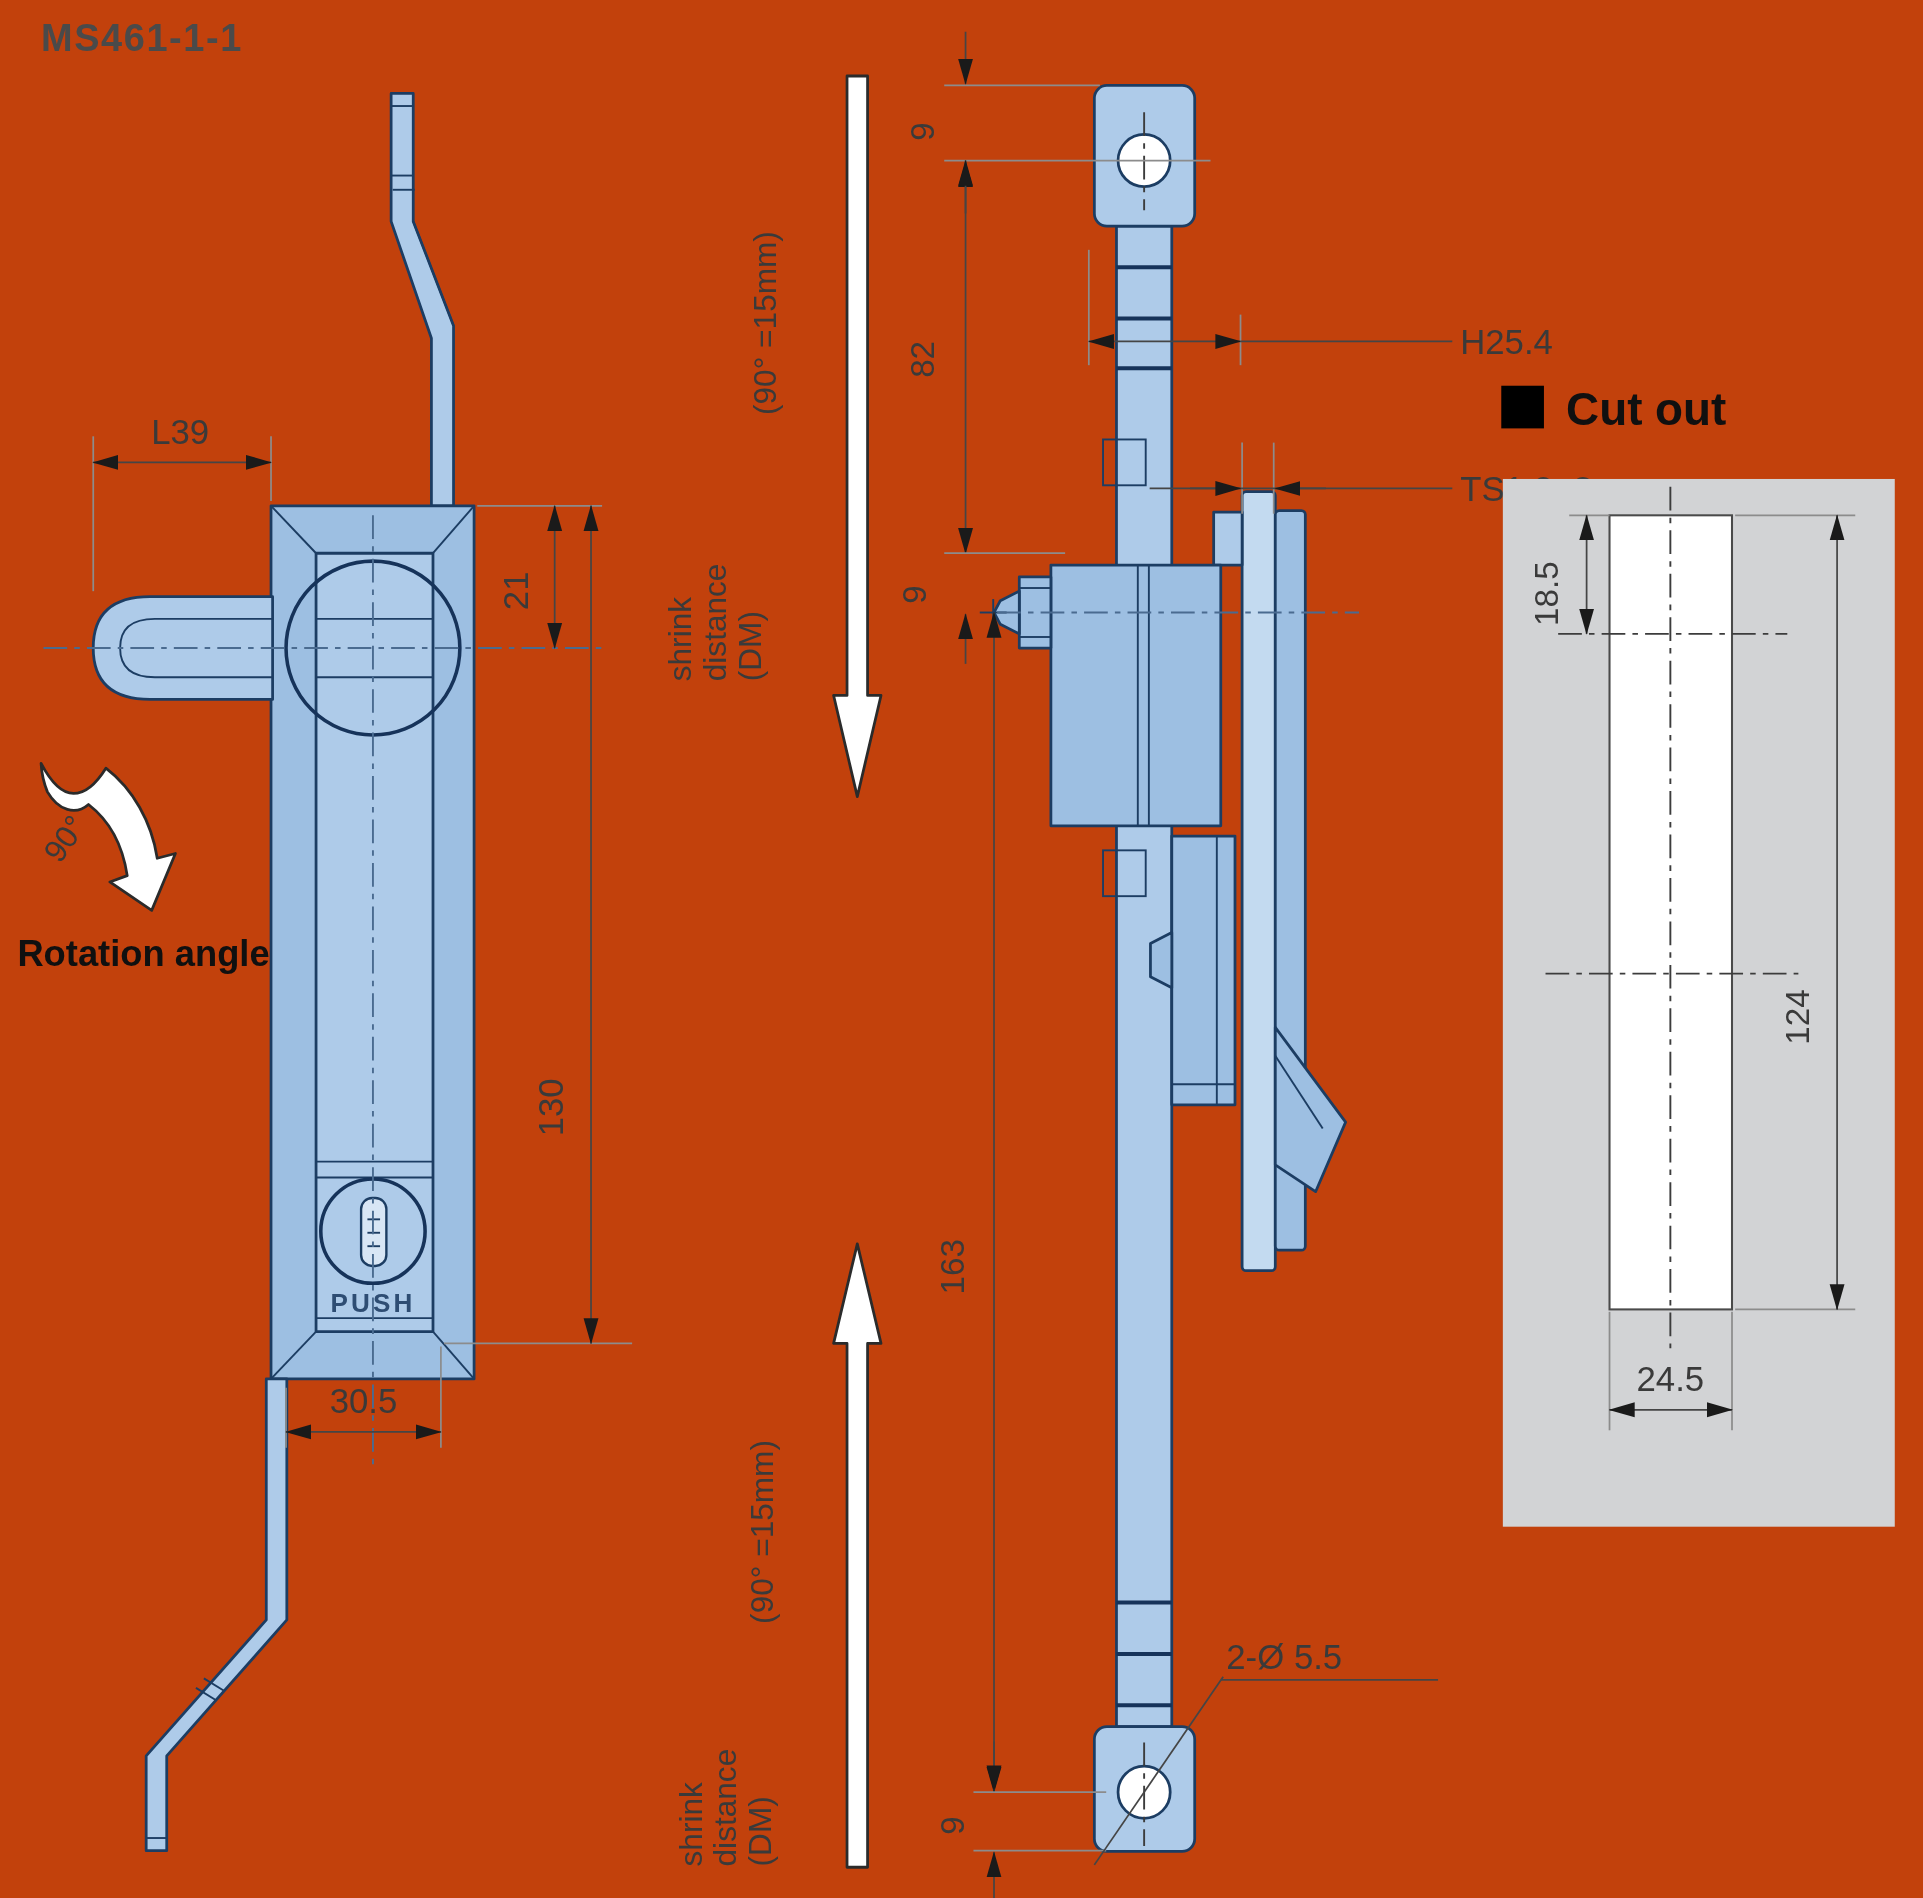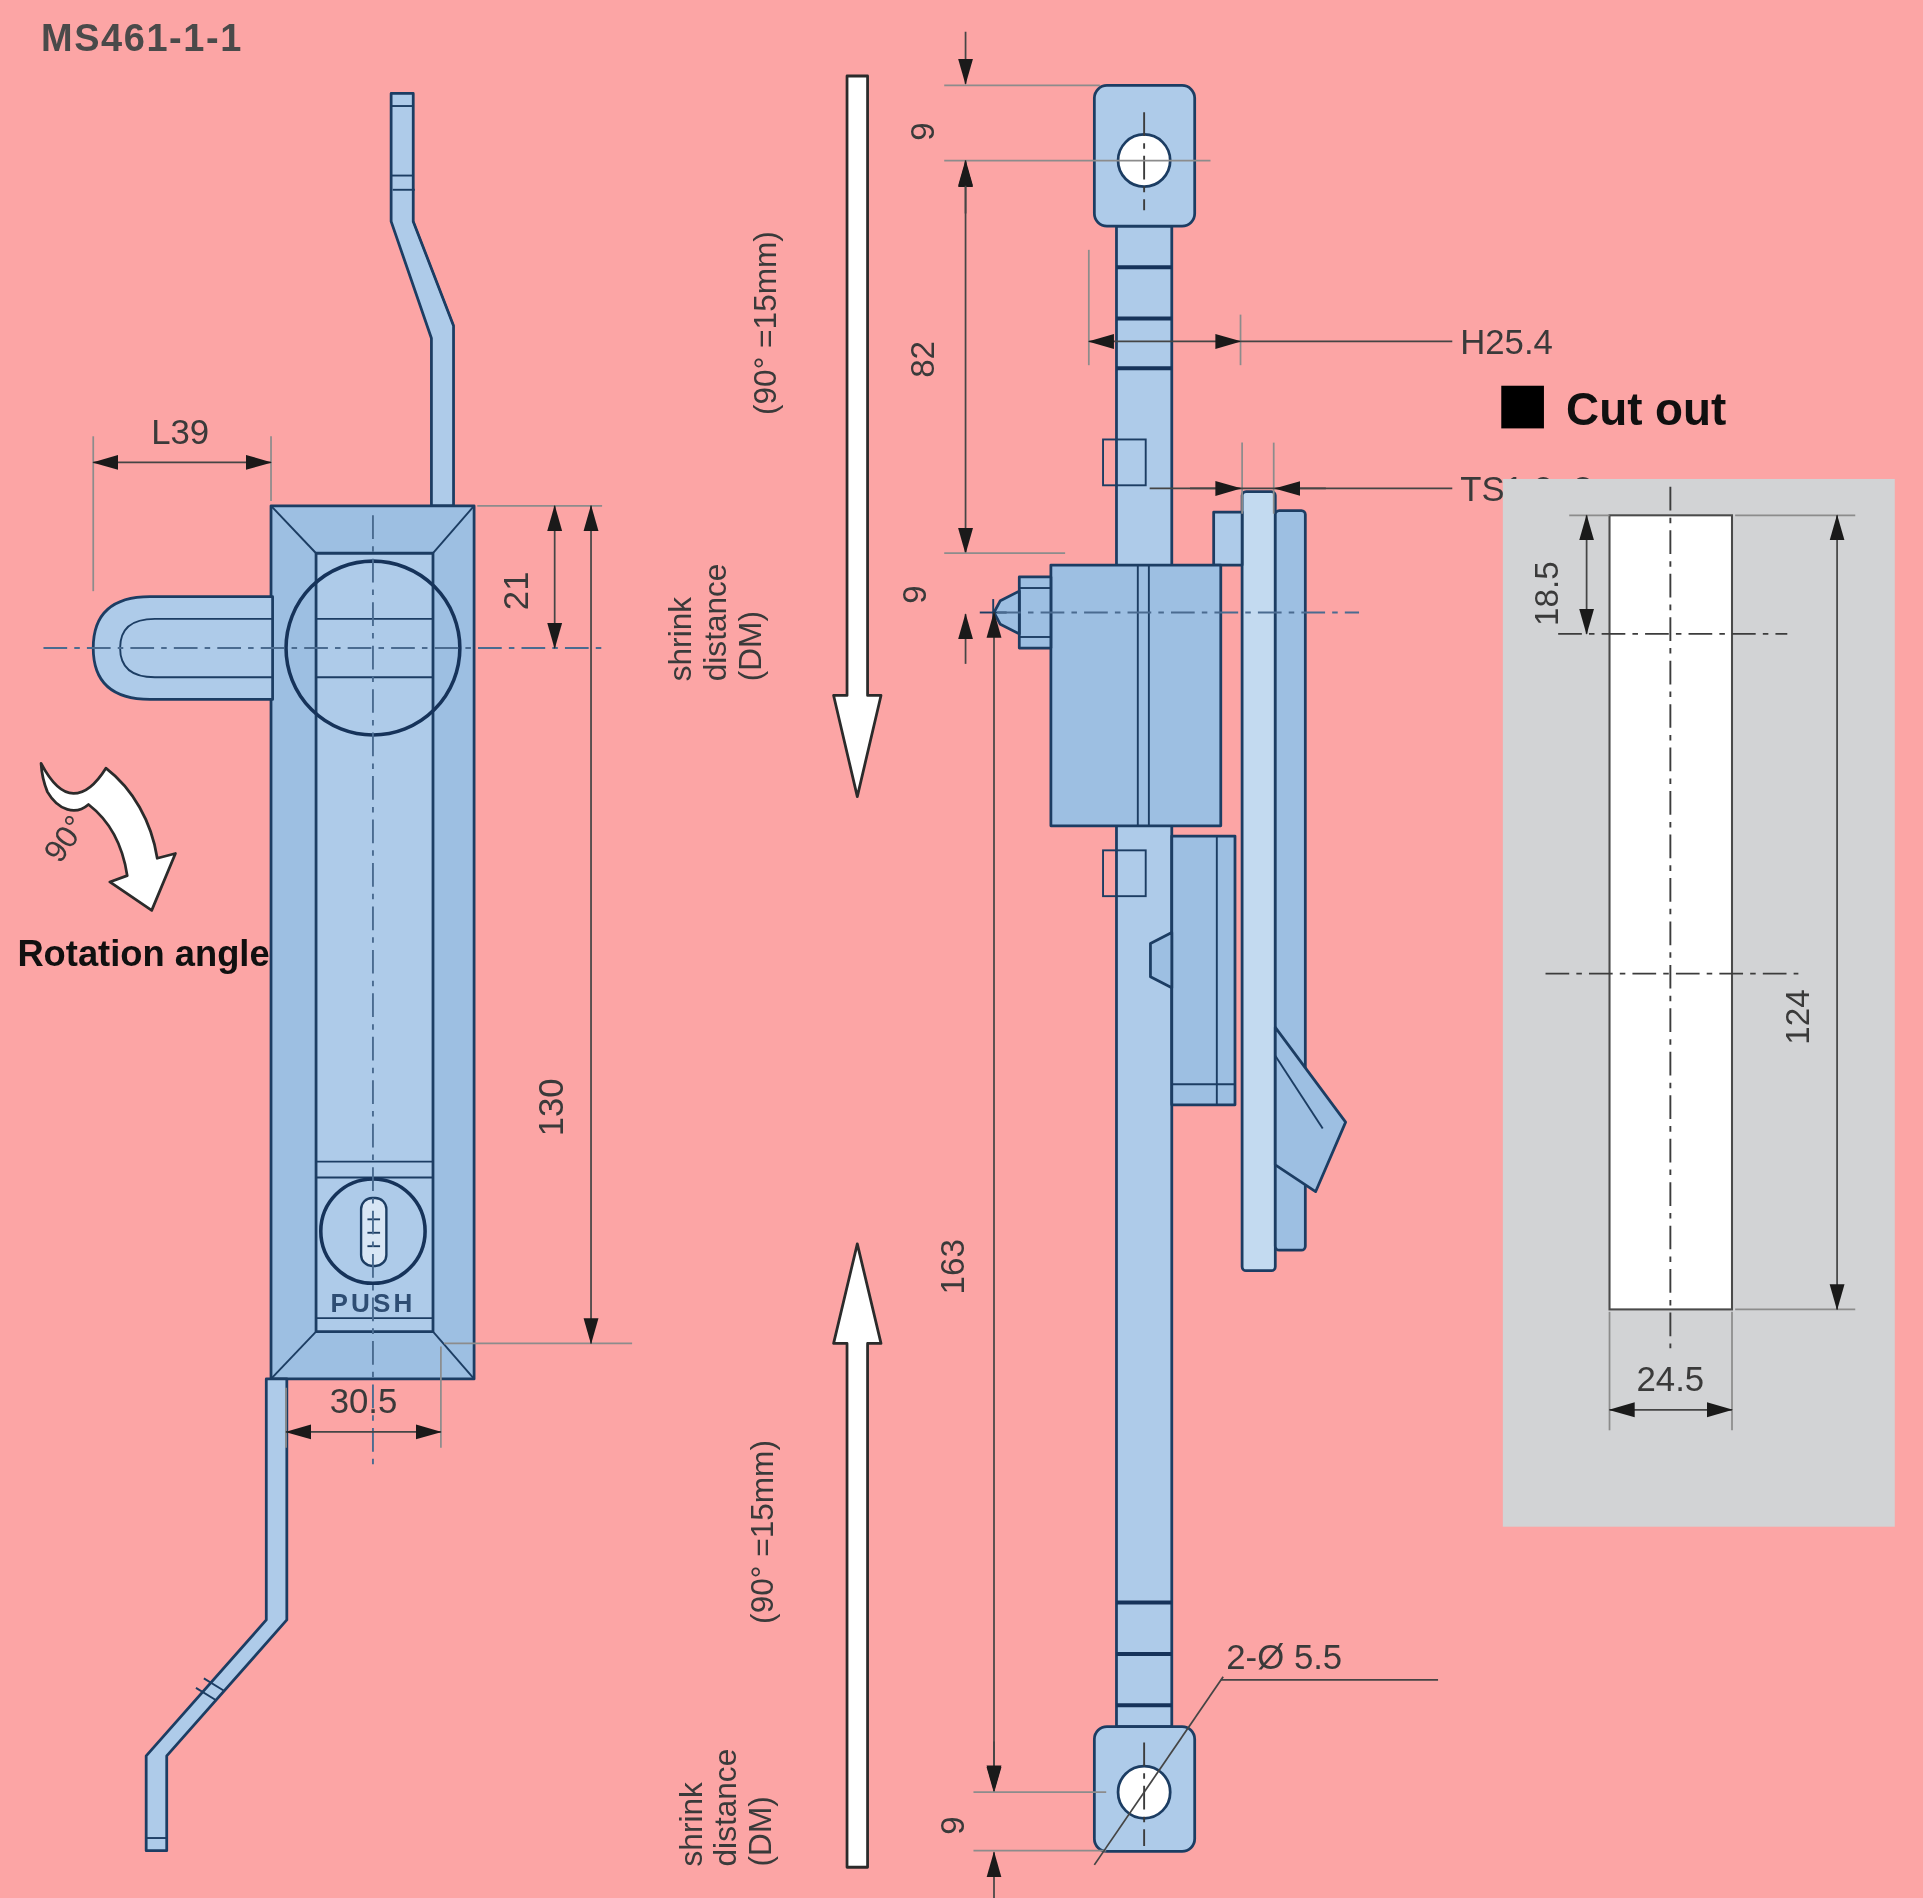--- a/index.html
+++ b/index.html
@@ -1,16 +1,16 @@
 <!DOCTYPE html>
 <html style="font-size:12.6px"><head>
 <meta charset="utf-8">
 <style>
   html,body{margin:0;padding:0;background:#ffffff;}
-  #stage{width:1924px;height:1899px;position:relative;background:#fca5a5;overflow:hidden;}
+  #stage{width:1924px;height:1899px;position:relative;background:#c2410c;overflow:hidden;}
   svg{display:block;}
   text{font-family:"Liberation Sans",sans-serif;fill:#3a3a3a;}
   .t-title{font-size:48px;font-weight:600;fill:#4a4a4a;letter-spacing:2px;}
   .t-dim{font-size:44px;}
   .t-dim-s{font-size:42px;}
   .t-note{font-size:40px;}
   .t-push{font-size:33px;font-weight:600;fill:#2e4d73;letter-spacing:4px;}
   .t-big{font-size:58px;font-weight:600;fill:#101010;}
   .t-rot{font-size:46px;font-weight:600;fill:#101010;}
   .part{stroke:#1c3d63;stroke-width:3.5;stroke-linejoin:round;}

